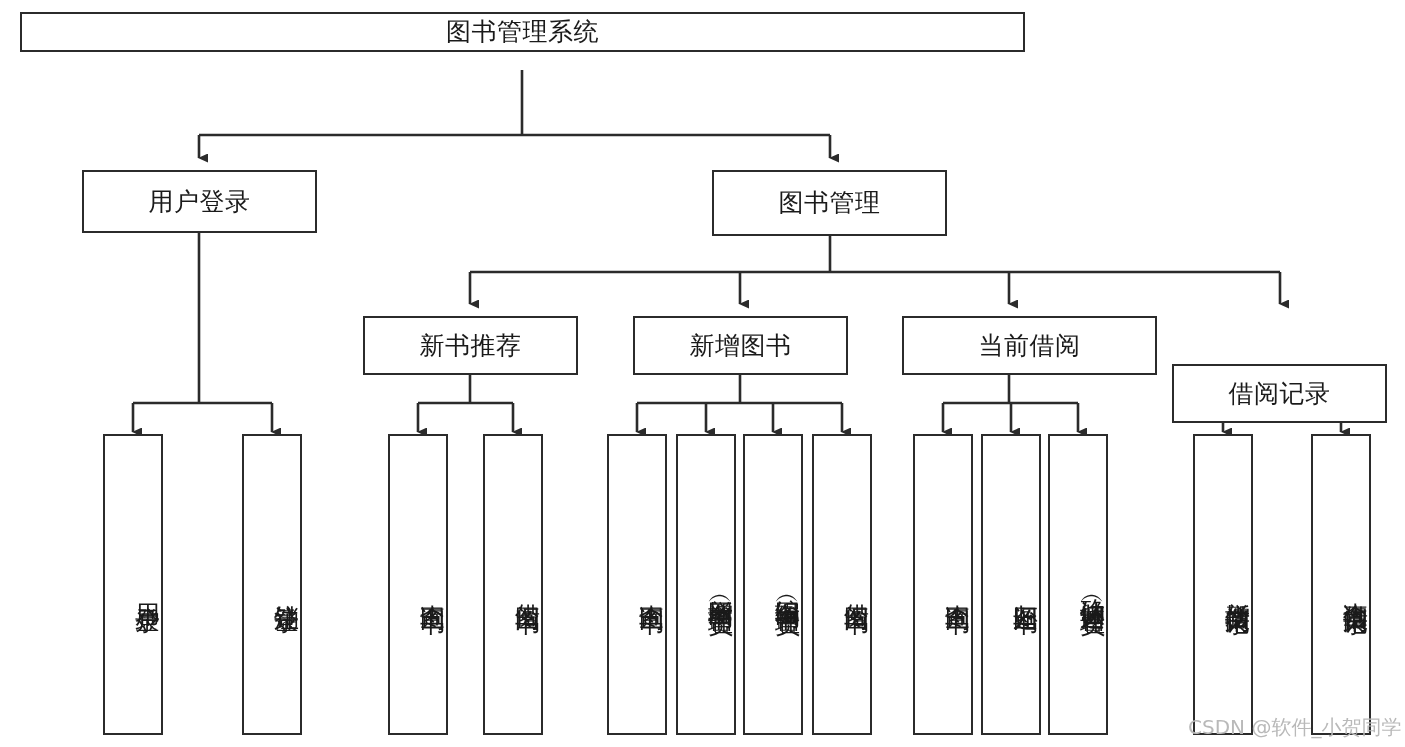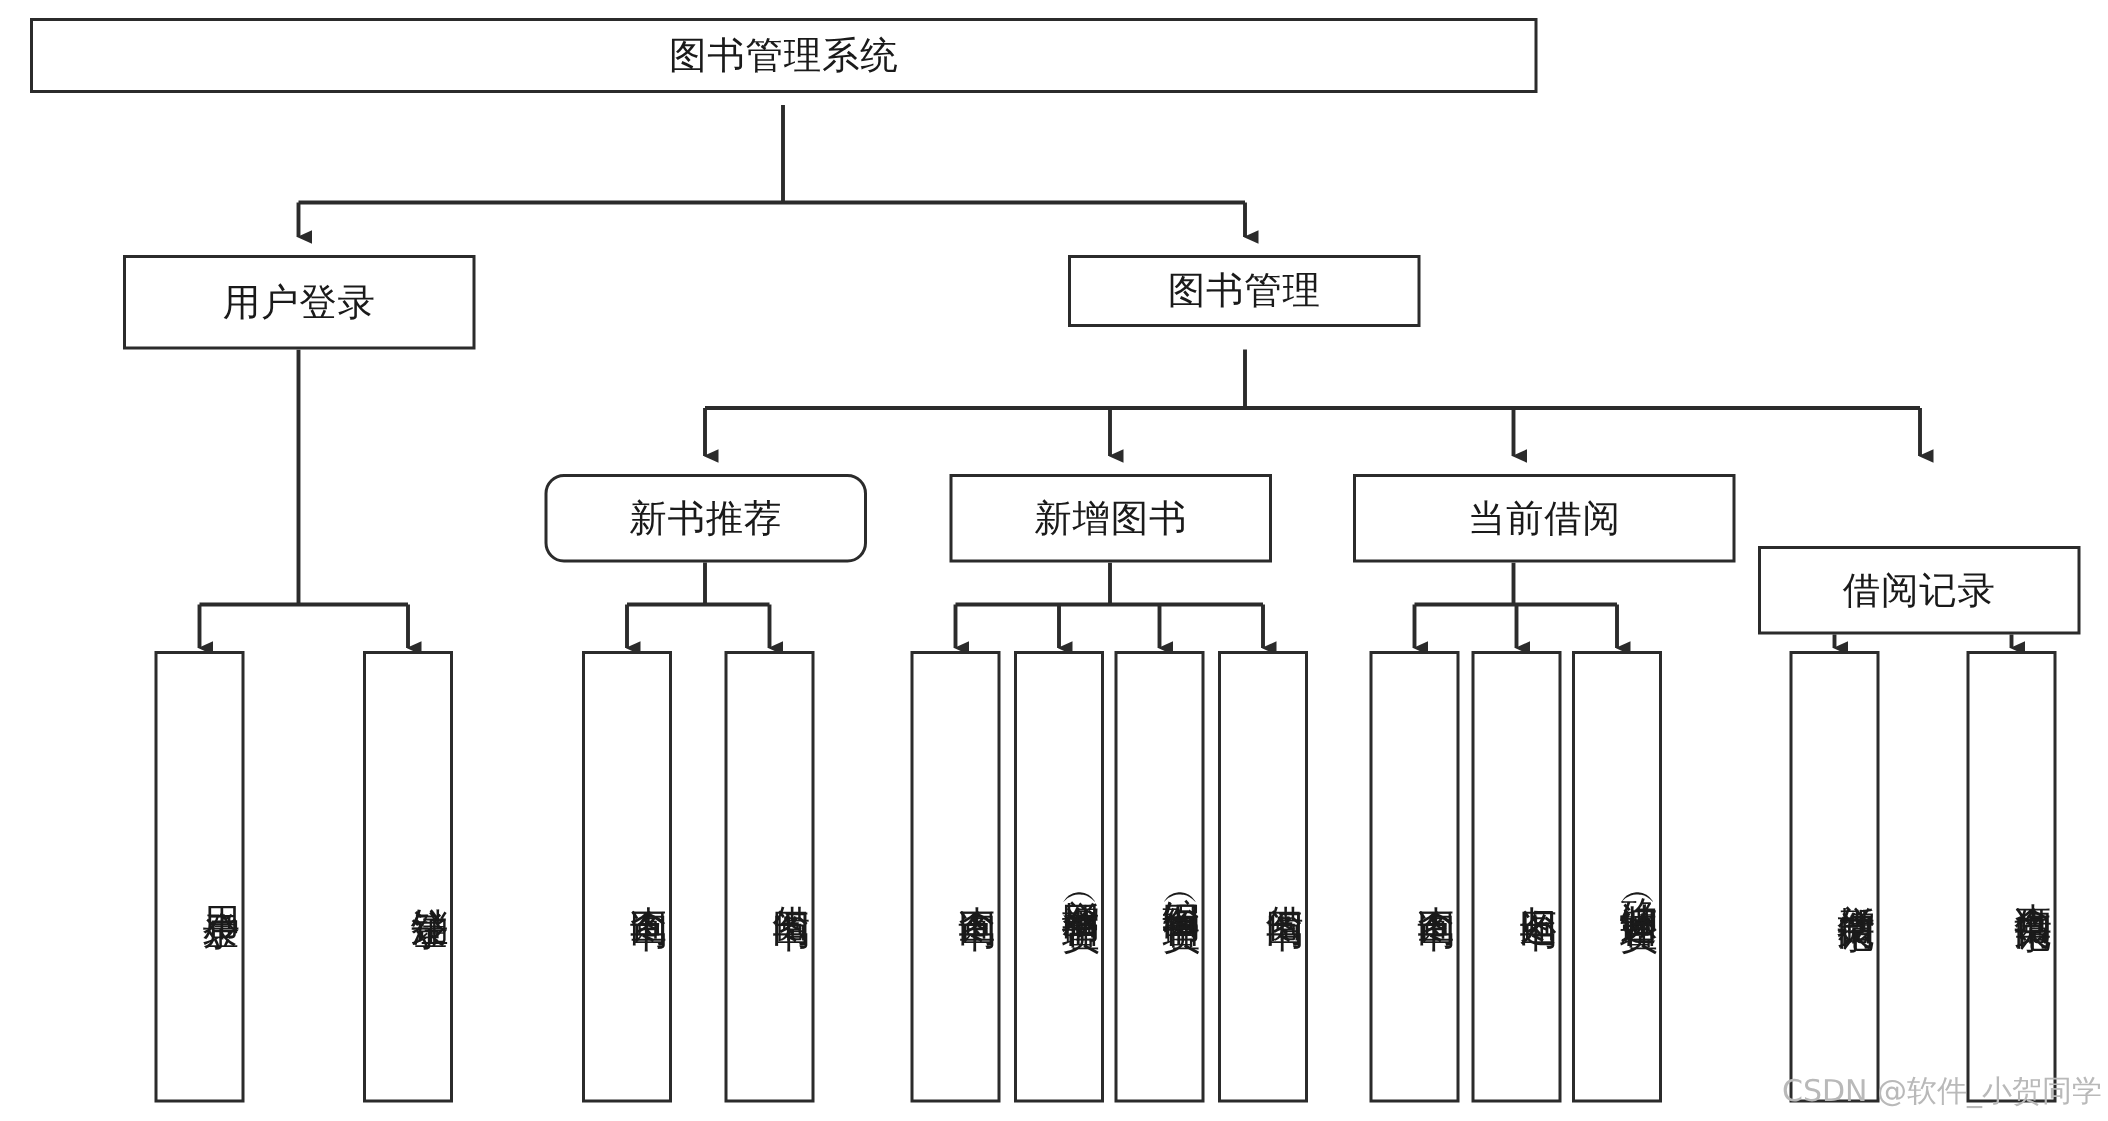--- a/index.html
+++ b/index.html
@@ -117,32 +117,32 @@
       <path d="M 1011,403 L 1011,432" marker-end="url(#arrowhead)"></path>
       <path d="M 1078,403 L 1078,432" marker-end="url(#arrowhead)"></path>
 
       <path d="M 1280,375 L 1280,403"></path>
       <path d="M 1223,403 L 1341,403"></path>
       <path d="M 1223,403 L 1223,432" marker-end="url(#arrowhead)"></path>
       <path d="M 1341,403 L 1341,432" marker-end="url(#arrowhead)"></path>
     </g>
   </svg>
 
-  <div class="node node-h" style="left:20px; top:12px; width:1005px; height:50px;">
+  <div class="node node-h" style="left:20px; top:12px; width:1005px; height:40px;">
     <span>图书管理系统</span>
   </div>
 
   <div class="node node-h" style="left:82px; top:170px; width:235px; height:63px;">
     <span>用户登录</span>
   </div>
-  <div class="node node-h" style="left:712px; top:170px; width:235px; height:48px;">
+  <div class="node node-h" style="left:712px; top:170px; width:235px; height:66px;">
     <span>图书管理</span>
   </div>
 
-  <div class="node node-h" style="left:363px; top:316px; width:215px; height:59px;border-radius:13px;">
+  <div class="node node-h" style="left:363px; top:316px; width:215px; height:59px;">
     <span>新书推荐</span>
   </div>
   <div class="node node-h" style="left:633px; top:316px; width:215px; height:59px;">
     <span>新增图书</span>
   </div>
   <div class="node node-h" style="left:902px; top:316px; width:255px; height:59px;">
     <span>当前借阅</span>
   </div>
   <div class="node node-h" style="left:1172px; top:316px; width:215px; height:59px;margin-top:48px;">
     <span>借阅记录</span>

